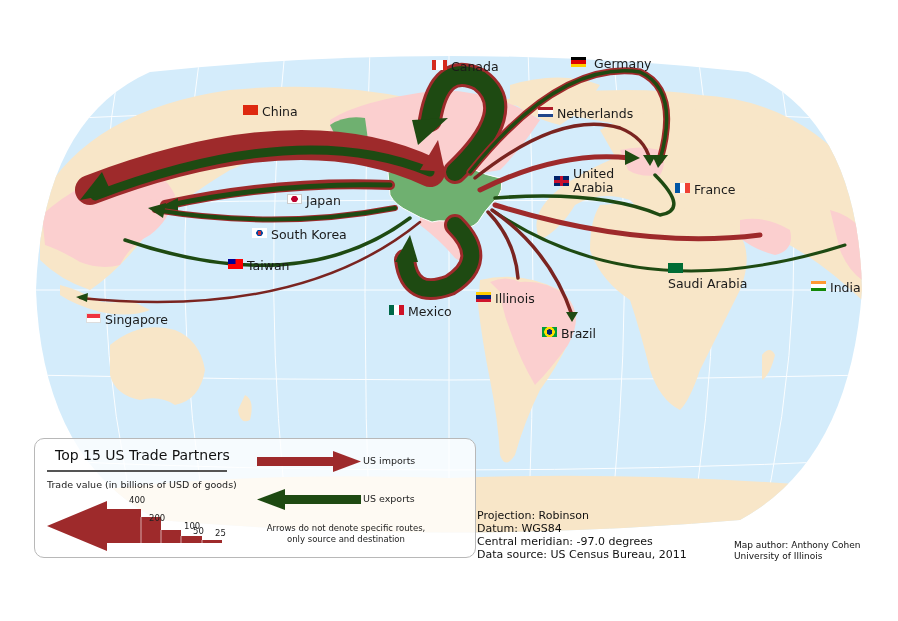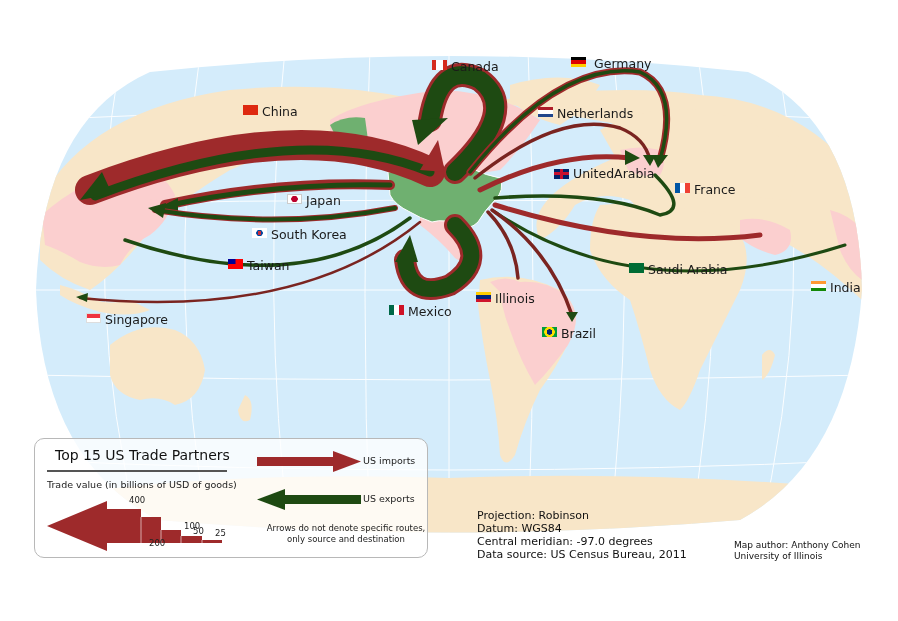--- a/index.html
+++ b/index.html
@@ -1,20 +1,20 @@
 <!DOCTYPE html>
 <html><head>
 <meta charset="utf-8">
 <style>
   html,body{margin:0;padding:0;background:#ffffff;}
   body{width:898px;height:621px;position:relative;overflow:hidden;font-family:"DejaVu Sans","Liberation Sans",sans-serif;}
   #map{position:absolute;left:0;top:0;}
   .lbl{position:absolute;font-size:12.5px;color:#1a1a1a;white-space:nowrap;display:flex;align-items:flex-start;gap:4px;line-height:14px;}
   .flag{display:inline-block;width:15px;height:10px;position:relative;overflow:hidden;flex:none;}
-  .legend{position:absolute;left:34px;top:438px;width:392px;height:118px;border:1px solid #b8b8b8;border-radius:10px;background:rgba(255,255,255,0.78);}
+  .legend{position:absolute;left:34px;top:438px;width:392px;height:118px;border:1px solid #b8b8b8;border-radius:10px;background:rgba(255,255,255,0.78);padding-left:48px;}
   .legend .title{position:absolute;left:20px;top:8px;font-size:14px;color:#111;}
   .legend .rule{position:absolute;left:12px;top:31px;width:180px;height:2px;background:#555;}
   .legend .sub{position:absolute;left:12px;top:40px;font-size:9.5px;color:#222;}
   .legend .imp,.legend .exp{position:absolute;font-size:9.5px;color:#222;}
   .legend .note{position:absolute;left:226px;top:84px;width:170px;text-align:center;font-size:8.5px;color:#222;line-height:11px;}
   .legend .scale{position:absolute;font-size:8.5px;color:#222;}
   .meta{position:absolute;left:477px;top:509px;font-size:11px;color:#111;line-height:13px;}
   .author{position:absolute;left:734px;top:540px;font-size:9px;color:#111;line-height:11px;}
 </style>
 </head>
@@ -147,42 +147,42 @@
 <div class="lbl" style="left:243px;top:105px;">
   <span class="flag" style="background:#de2910;"></span>
   <span>China</span>
 </div>
 <div class="lbl" style="left:538px;top:107px;">
   <span class="flag" style="background:linear-gradient(#ae1c28 0 33%,#fff 33% 66%,#21468b 66%);"></span>
   <span>Netherlands</span>
 </div>
 <div class="lbl" style="left:554px;top:167px;align-items:center;">
   <span class="flag" style="background:#012169;background-image:linear-gradient(90deg,transparent 40%,#c8102e 40% 60%,transparent 60%),linear-gradient(transparent 35%,#c8102e 35% 65%,transparent 65%);"></span>
-  <span style="display:flex;line-height:14px;">
+  <span style="display:flex;flex-direction:column;line-height:14px;">
     <span>United</span>
     <span>Arabia</span>
   </span>
 </div>
 <div class="lbl" style="left:675px;top:183px;">
   <span class="flag" style="background:linear-gradient(90deg,#0055a4 0 33%,#fff 33% 66%,#ef4135 66%);"></span>
   <span>France</span>
 </div>
 <div class="lbl" style="left:287px;top:194px;">
   <span class="flag" style="background:radial-gradient(circle,#bc002d 0 3px,#fff 3.5px);border:1px solid #ccc;box-sizing:border-box;"></span>
   <span>Japan</span>
 </div>
 <div class="lbl" style="left:252px;top:228px;">
   <span class="flag" style="background:radial-gradient(circle,#cd2e3a 0 2px,#0047a0 2px 3px,#fff 3.5px);"></span>
   <span>South Korea</span>
 </div>
 <div class="lbl" style="left:228px;top:259px;">
   <span class="flag" style="background:#fe0000;background-image:linear-gradient(#000095,#000095);background-size:50% 50%;background-repeat:no-repeat;"></span>
   <span>Taiwan</span>
 </div>
-<div class="lbl" style="left:629px;top:263px;">
+<div class="lbl" style="left:668px;top:263px;flex-direction:column;">
   <span class="flag" style="background:#006c35;"></span>
   <span>Saudi Arabia</span>
 </div>
 <div class="lbl" style="left:811px;top:281px;">
   <span class="flag" style="background:linear-gradient(#ff9933 0 33%,#fff 33% 66%,#138808 66%);"></span>
   <span>India</span>
 </div>
 <div class="lbl" style="left:476px;top:292px;">
   <span class="flag" style="background:linear-gradient(#ffcc00 0 33%,#00247d 33% 66%,#cf142b 66%);"></span>
   <span>Illinois</span>
@@ -225,21 +225,21 @@
     <rect x="134" y="37" width="21" height="7" fill="#9e2a2b"></rect>
     <rect x="155" y="41" width="20" height="3" fill="#9e2a2b"></rect>
     <g stroke="#ffffff" stroke-width="0.6">
       <line x1="94" y1="18" x2="94" y2="44"></line>
       <line x1="114" y1="31" x2="114" y2="44"></line>
       <line x1="134" y1="37" x2="134" y2="44"></line>
       <line x1="155" y1="41" x2="155" y2="44"></line>
     </g>
   </svg>
   <div class="scale" style="left:94px;top:56px;">400</div>
-  <div class="scale" style="left:114px;top:74px;margin-top:25px;">200</div>
+  <div class="scale" style="left:114px;top:74px;">200</div>
   <div class="scale" style="left:133px;top:82px;margin-left:16px;">100</div>
   <div class="scale" style="left:158px;top:87px;">50</div>
   <div class="scale" style="left:180px;top:89px;">25</div>
 
   <div class="note">
     <div>Arrows do not denote specific routes,</div>
     <div>only source and destination</div>
   </div>
 </div>
 

